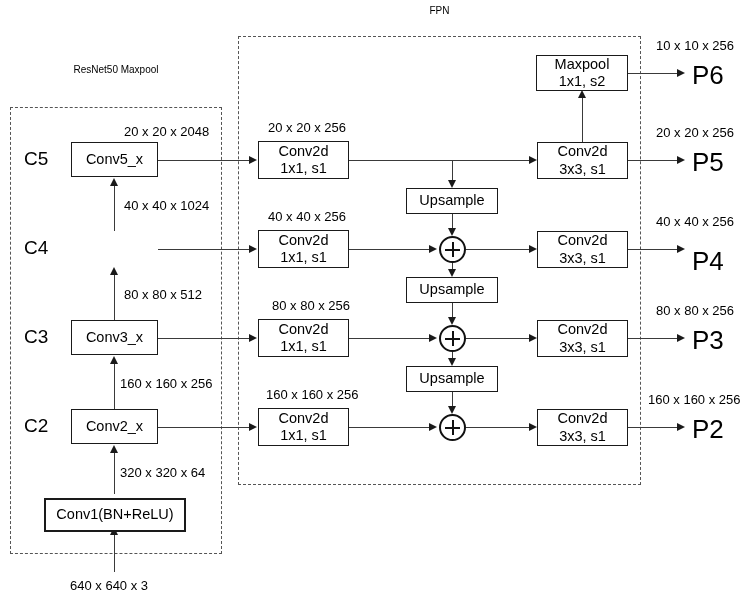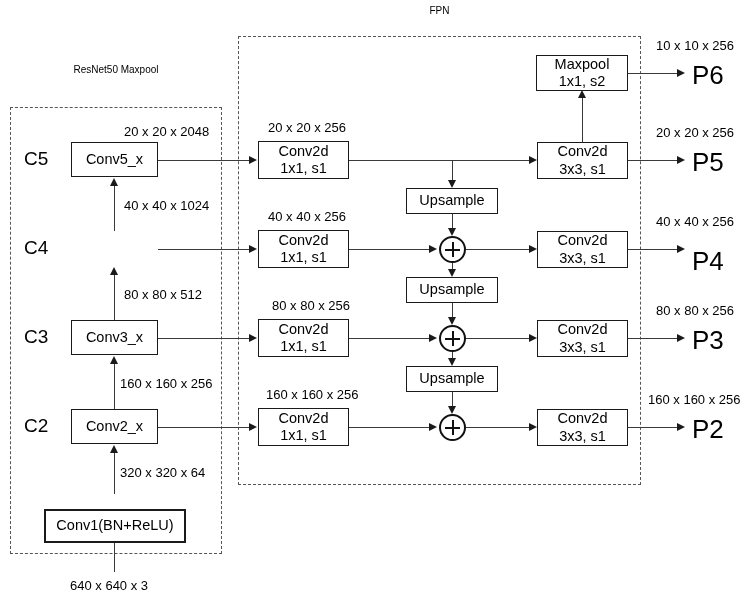--- a/index.html
+++ b/index.html
@@ -51,21 +51,21 @@
   <div class="group" style="left:10px;top:107px;width:212px;height:447px;"></div>
   <div class="group-title" style="left:10px;top:64px;width:212px;">ResNet50 Maxpool</div>
 
   <div class="group" style="left:238px;top:36px;width:403px;height:449px;"></div>
   <div class="group-title" style="left:238px;top:5px;width:403px;">FPN</div>
 
   <div class="lbl" style="left:70px;top:578px;">640 x 640 x 3</div>
   <div class="vline" style="left:114px;top:534px;height:38px;"></div>
   <div class="arrowU" style="left:110px;top:527px;"></div>
 
-  <div class="node thick" style="left:44px;top:509px;width:142px;height:34px;">
+  <div class="node thick" style="left:44px;top:498px;width:142px;height:34px;">
     <span class="l1">Conv1(BN+ReLU)</span>
   </div>
   <div class="lbl" style="left:120px;top:465px;">320 x 320 x 64</div>
   <div class="vline" style="left:114px;top:452px;height:42px;"></div>
   <div class="arrowU" style="left:110px;top:445px;"></div>
 
   <div class="clabel" style="left:24px;top:415px;">C2</div>
   <div class="node" style="left:71px;top:409px;width:87px;height:35px;">
     <span>Conv2_x</span>
   </div>

